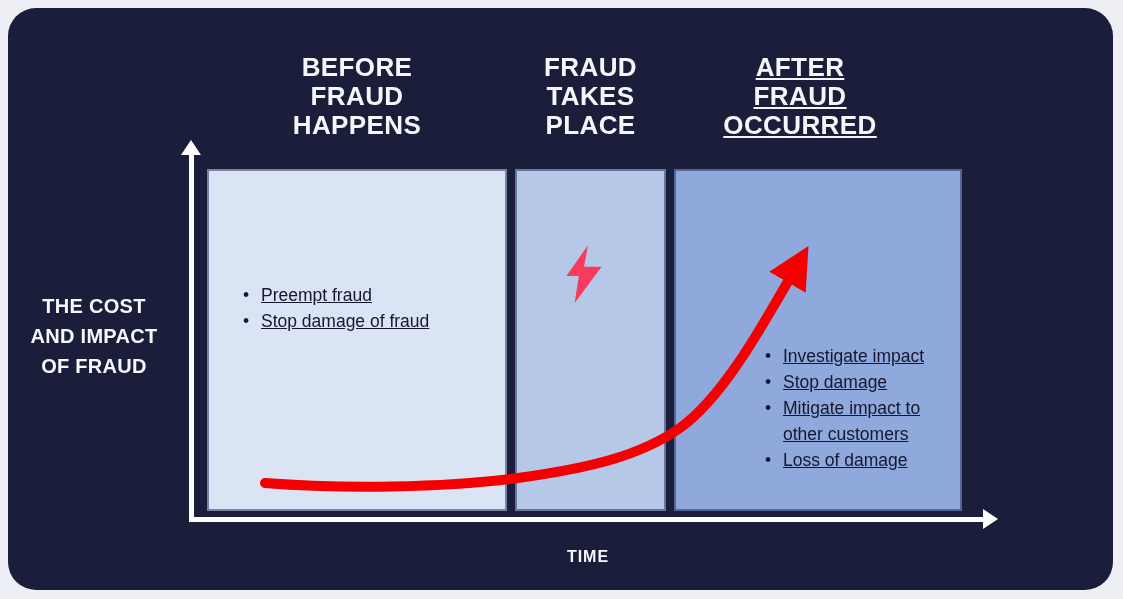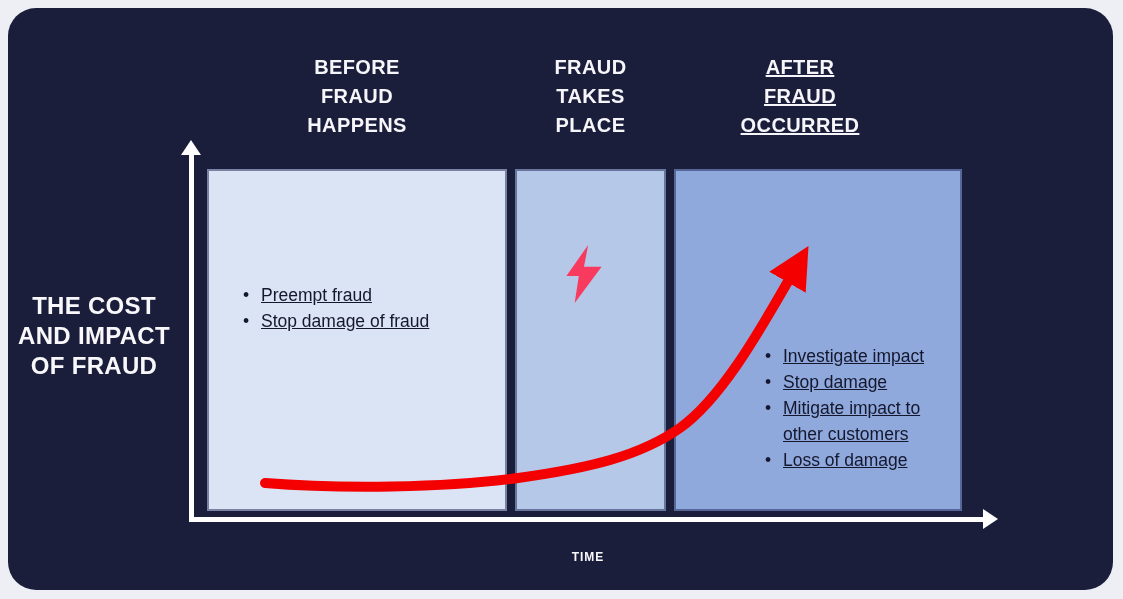--- a/index.html
+++ b/index.html
@@ -19,50 +19,50 @@
     width: 1105px; height: 582px;
     border-radius: 28px;
   }
   
   .phase-header {
     position: absolute;
     top: 53px;
     text-align: center;
     white-space: pre-line;
     color: #f6f6fa;
-    font-size: 20px;
+    font-size: 26px;
     font-weight: 600;
     line-height: 29px;
     letter-spacing: 0.4px;
   }
   #hdr-before { left: 207px; width: 300px; }
   #hdr-during { left: 515px; width: 151px; }
   #hdr-after  { left: 656px; width: 288px; text-decoration: underline; }
 
   
   .y-axis-label {
     position: absolute;
     left: 14px; top: 291px;
     width: 160px;
     text-align: center;
     white-space: pre-line;
     color: #f8f8fb;
-    font-size: 24px;
+    font-size: 20px;
     font-weight: 600;
     line-height: 30px;
     letter-spacing: 0.3px;
   }
   
   .x-axis-label {
     position: absolute;
     left: 488px; top: 545px;
     width: 200px;
     text-align: center;
     color: #f8f8fb;
-    font-size: 12px;
+    font-size: 16px;
     font-weight: 600;
     line-height: 24px;
     letter-spacing: 1px;
   }
 
   
   .panel {
     position: absolute;
     top: 169px;
     height: 342px;

